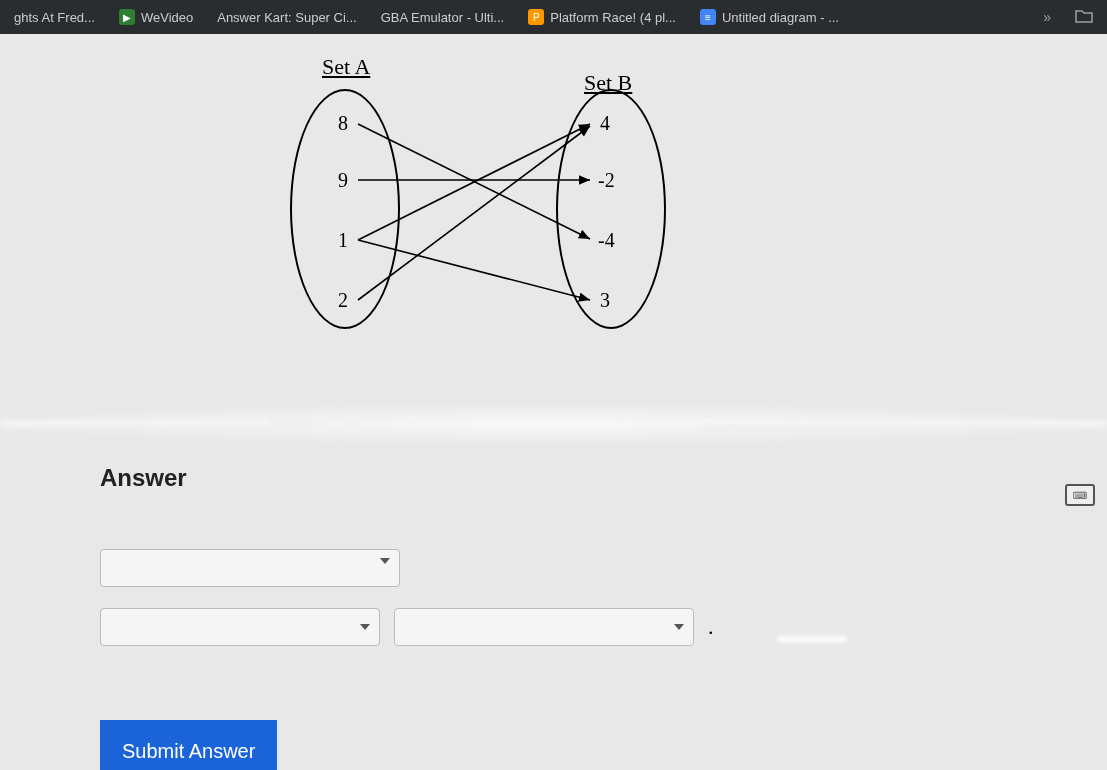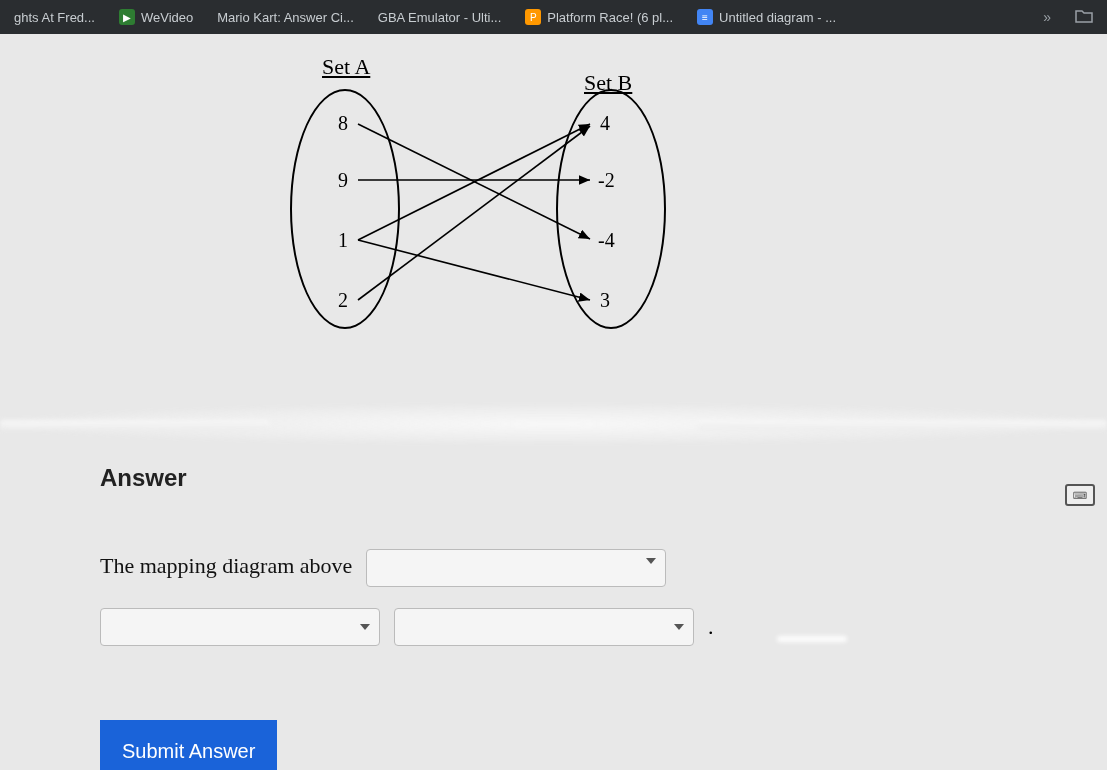--- a/index.html
+++ b/index.html
@@ -47,28 +47,28 @@
 
 <div class="tabbar">
   <div class="tab">
       <span>ghts At Fred...</span>
     </div>
   <div class="tab">
       <span class="favicon fav-wevideo">▶</span>
       <span>WeVideo</span>
     </div>
   <div class="tab">
-      <span>Mario Kart: Answer Ci...</span>
+      <span>Answer Kart: Super Ci...</span>
     </div>
   <div class="tab">
       <span>GBA Emulator - Ulti...</span>
     </div>
   <div class="tab">
       <span class="favicon fav-platform">P</span>
-      <span>Platform Race! (6 pl...</span>
+      <span>Platform Race! (4 pl...</span>
     </div>
   <div class="tab">
       <span class="favicon fav-docs">≡</span>
       <span>Untitled diagram - ...</span>
     </div>
   <div class="more">»</div>
   <div class="folder">
     <svg width="18" height="14" viewBox="0 0 18 14">
         <path d="M1 2h6l2 2h8v9H1z" fill="none" stroke="#9aa0a6" stroke-width="1.5"></path>
       </svg>
@@ -108,21 +108,20 @@
 
       <line x1="78" y1="246" x2="310" y2="72" stroke="#000" stroke-width="1.6" marker-end="url(#ah)"></line>
     </svg>
   </div>
 
   <div class="lightbar"></div>
 
   <div class="answer-section">
     <div class="answer-heading">Answer</div>
     <div class="sentence">
-      <span>The mapping diagram above</span>
       <span class="dd-wrap"><select class="dd dd1"><option></option></select></span>
     </div>
     <div class="row3">
       <span class="dd-wrap"><select class="dd dd4"><option></option></select></span>
       <span class="dd-wrap"><select class="dd dd5"><option></option></select></span>
       <span class="period">.</span>
     </div>
   </div>
 
   <div class="kb-icon">⌨</div>

